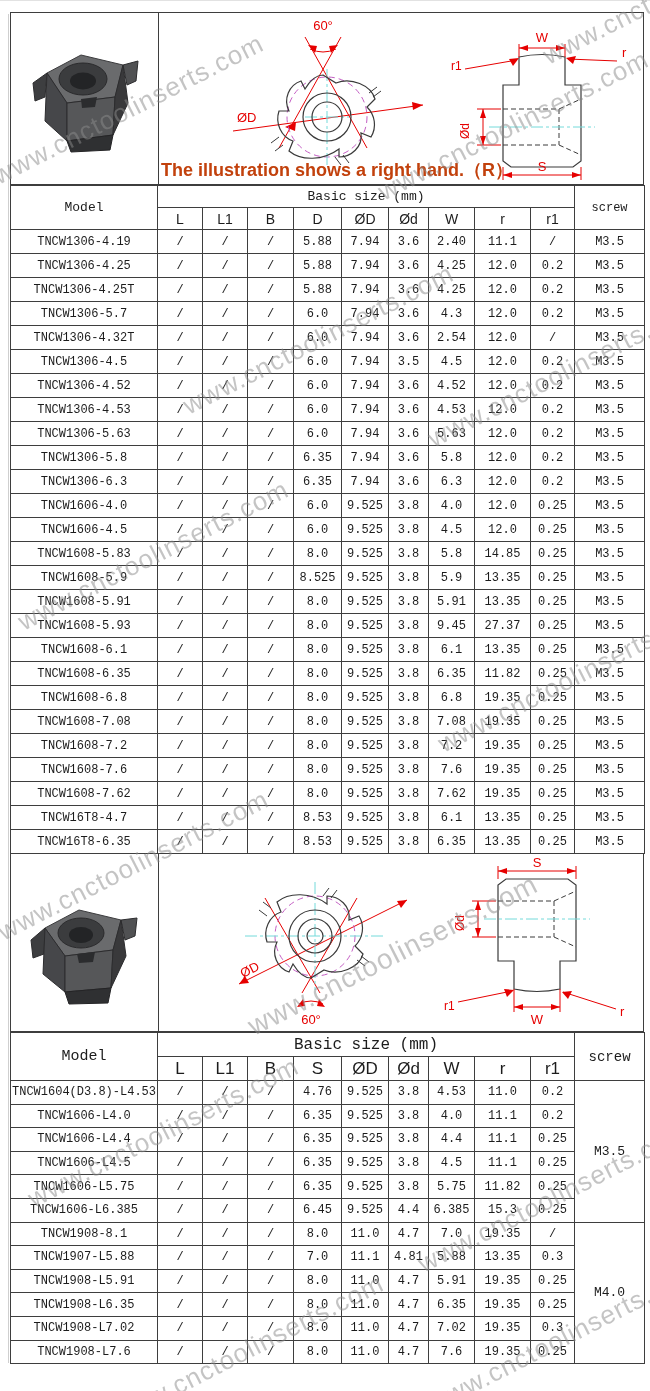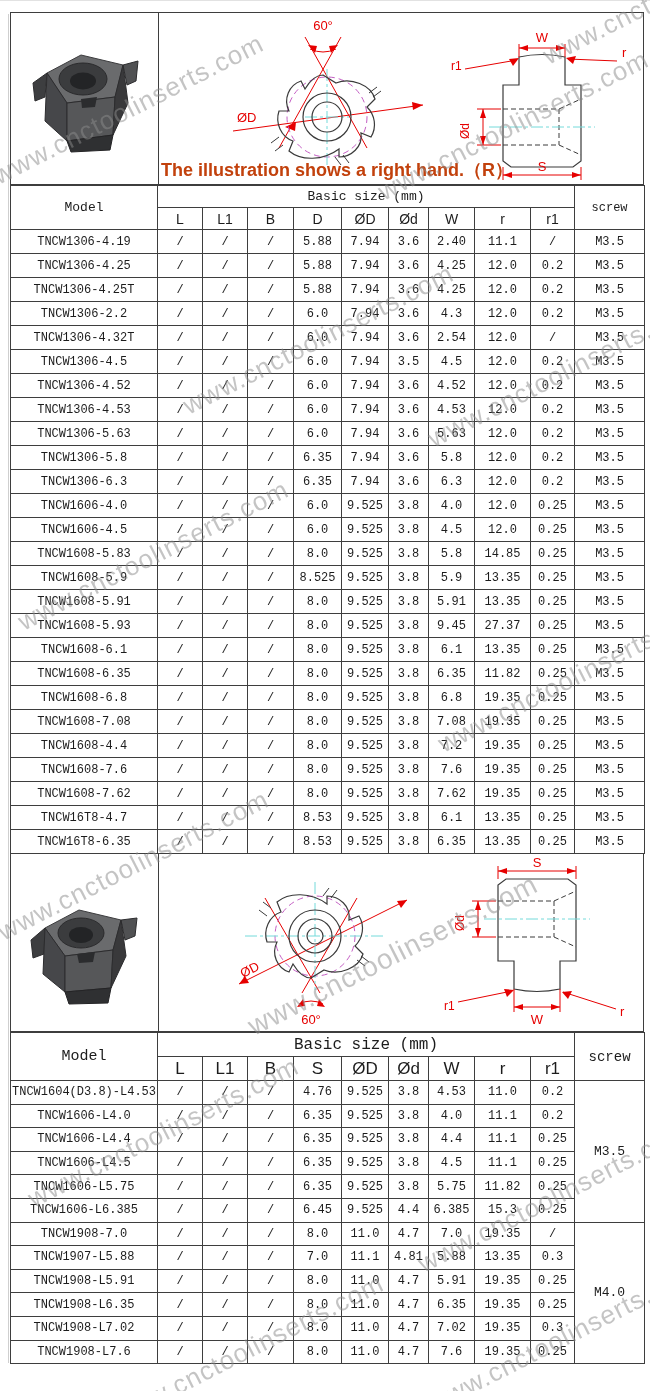--- a/index.html
+++ b/index.html
@@ -196,21 +196,21 @@
           <td class="val">/</td>
           <td class="val">5.88</td>
           <td class="val">7.94</td>
           <td class="val">3.6</td>
           <td class="val">4.25</td>
           <td class="val">12.0</td>
           <td class="val">0.2</td>
           <td class="screwcell">M3.5</td>
         </tr>
         <tr>
-          <td class="model">TNCW1306-2.2</td>
+          <td class="model">TNCW1306-5.7</td>
           <td class="val">/</td>
           <td class="val">/</td>
           <td class="val">/</td>
           <td class="val">6.0</td>
           <td class="val">7.94</td>
           <td class="val">3.6</td>
           <td class="val">4.3</td>
           <td class="val">12.0</td>
           <td class="val">0.2</td>
           <td class="screwcell">M3.5</td>
@@ -430,21 +430,21 @@
           <td class="val">/</td>
           <td class="val">8.0</td>
           <td class="val">9.525</td>
           <td class="val">3.8</td>
           <td class="val">7.08</td>
           <td class="val">19.35</td>
           <td class="val">0.25</td>
           <td class="screwcell">M3.5</td>
         </tr>
         <tr>
-          <td class="model">TNCW1608-4.4</td>
+          <td class="model">TNCW1608-7.2</td>
           <td class="val">/</td>
           <td class="val">/</td>
           <td class="val">/</td>
           <td class="val">8.0</td>
           <td class="val">9.525</td>
           <td class="val">3.8</td>
           <td class="val">7.2</td>
           <td class="val">19.35</td>
           <td class="val">0.25</td>
           <td class="screwcell">M3.5</td>
@@ -692,21 +692,21 @@
           <td class="val">/</td>
           <td class="val">/</td>
           <td class="val">6.45</td>
           <td class="val">9.525</td>
           <td class="val">4.4</td>
           <td class="val">6.385</td>
           <td class="val">15.3</td>
           <td class="val">0.25</td>
         </tr>
         <tr>
-          <td class="model">TNCW1908-7.0</td>
+          <td class="model">TNCW1908-8.1</td>
           <td class="val">/</td>
           <td class="val">/</td>
           <td class="val">/</td>
           <td class="val">8.0</td>
           <td class="val">11.0</td>
           <td class="val">4.7</td>
           <td class="val">7.0</td>
           <td class="val">19.35</td>
           <td class="val">/</td>
           <td class="screwcell" rowspan="6">M4.0</td>

